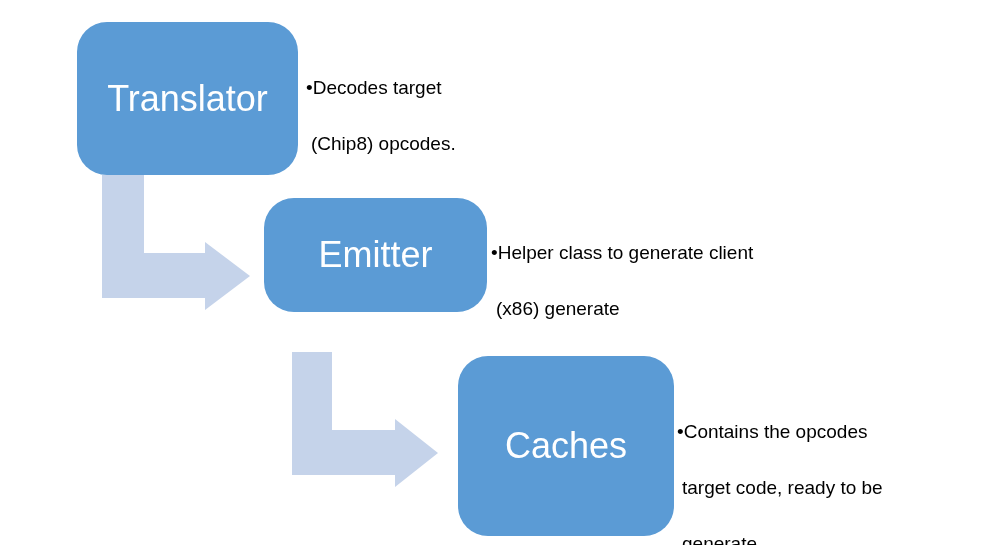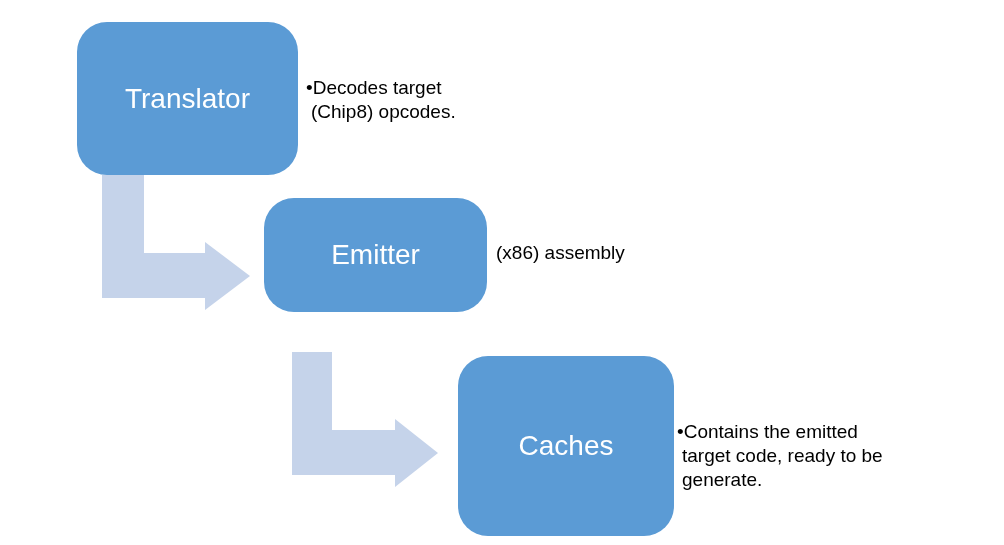--- a/index.html
+++ b/index.html
@@ -25,35 +25,35 @@
   .box {
     position: absolute;
     background: #5B9BD5;
     border-radius: 30px;
     display: flex;
     align-items: center;
     justify-content: center;
   }
   .box .title {
     color: #ffffff;
-    font-size: 28px;
+    font-size: 36px;
     line-height: 1;
     white-space: nowrap;
   }
   .box1 { left: 77px;  top: 22px;  width: 221px; height: 153px; }
   .box2 { left: 264px; top: 198px; width: 223px; height: 114px; }
   .box3 { left: 458px; top: 356px; width: 216px; height: 180px; justify-content: center; }
   .desc {
     position: absolute;
     color: #000000;
     font-size: 19px;
     line-height: 24px;
   }
   .desc .line { white-space: nowrap; }
-  .desc .line.rest { padding-left: 5px; }
+  .desc .line.rest { padding-left: 5px; margin-top: 32px; }
   .desc1 { left: 306px; top: 76px; }
   .desc2 { left: 491px; top: 241px; }
   .desc3 { left: 677px; top: 420px; }
 </style>
 </head>
 <body>
 
 <div class="canvas">
 
   <svg class="arrows" viewBox="0 0 1004 545" xmlns="http://www.w3.org/2000/svg">
@@ -72,22 +72,23 @@
   <div class="box box3">
     <span class="title">Caches</span>
   </div>
 
   <div class="desc desc1">
     <div class="line first"><span>•</span><span>Decodes target</span></div>
     <div class="line rest">(Chip8) opcodes.</div>
   </div>
 
   <div class="desc desc2">
-    <div class="line rest">(x86) assembly</div>
+    <div class="line first"><span>•</span><span>Helper class to generate client</span></div>
+    <div class="line rest">(x86) generate</div>
   </div>
 
   <div class="desc desc3">
-    <div class="line first"><span>•</span><span>Contains the emitted</span></div>
+    <div class="line first"><span>•</span><span>Contains the opcodes</span></div>
     <div class="line rest">target code, ready to be</div>
     <div class="line rest">generate.</div>
   </div>
 
 </div>
 
 </body></html>

